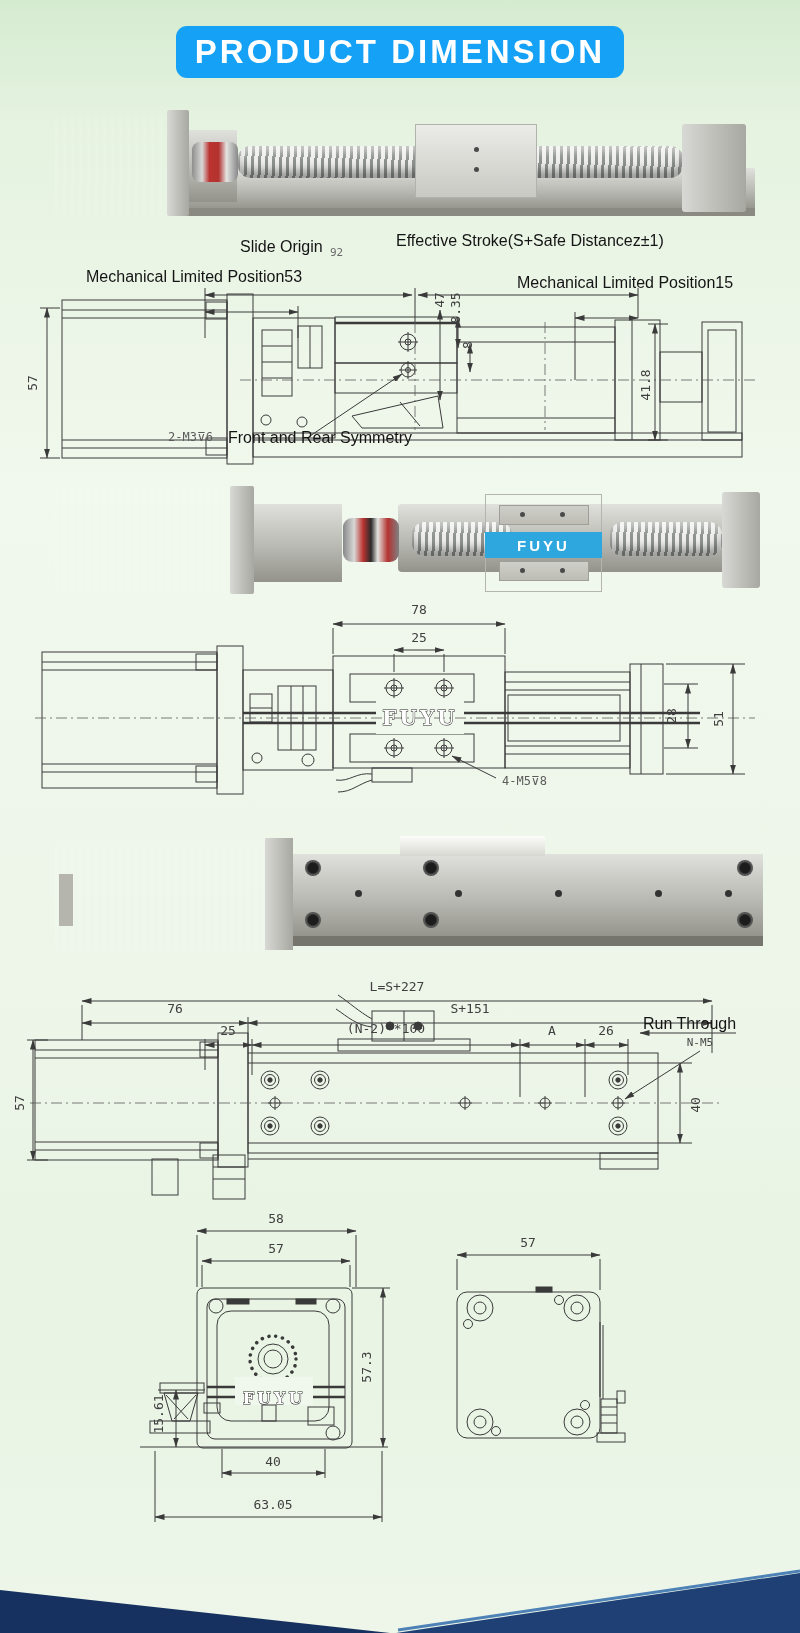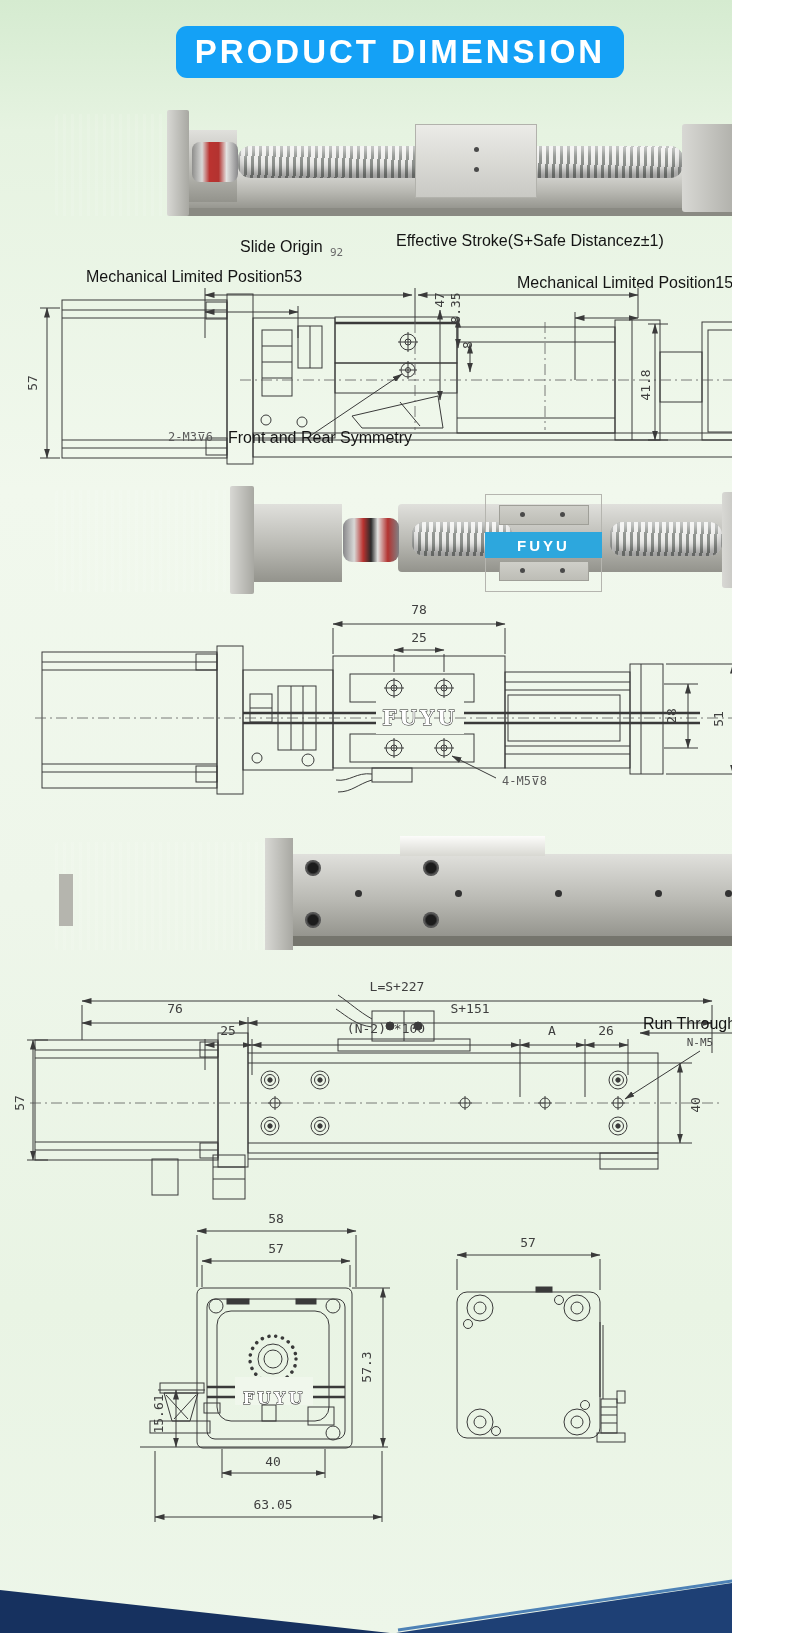--- a/index.html
+++ b/index.html
@@ -1,16 +1,16 @@
 <!DOCTYPE html>
 <html><head>
 <meta charset="utf-8">
 <style>
   html,body{margin:0;padding:0;}
-  .page{position:relative;width:732px;height:1633px;overflow:hidden;
+  .page{position:relative;width:800px;height:1633px;overflow:hidden;
     background:linear-gradient(180deg,#d5ebd0 0%,#e6f3e1 8%,#f1f8ed 30%,#eef6ea 55%,#e9f4e4 80%,#edf6e9 100%);
     font-family:"Liberation Sans",sans-serif;}
   .banner{position:absolute;left:176px;top:26px;width:448px;height:52px;border-radius:11px;
     background:#14a1f6;display:flex;align-items:center;justify-content:center;}
   .banner span{color:#fff;font-size:33px;font-weight:bold;letter-spacing:3px;}
   .photo{position:absolute;}
   .photo div{position:absolute;}
   .motorblk{background:linear-gradient(180deg,#222 0%,#101010 50%,#1c1c1c 100%);border-radius:4px;}
   .fins{background:repeating-linear-gradient(90deg,rgba(255,255,255,.10) 0 3px,rgba(0,0,0,0) 3px 8px);}
   .silver{background:linear-gradient(90deg,#d8d8d4,#a8a8a2);}

